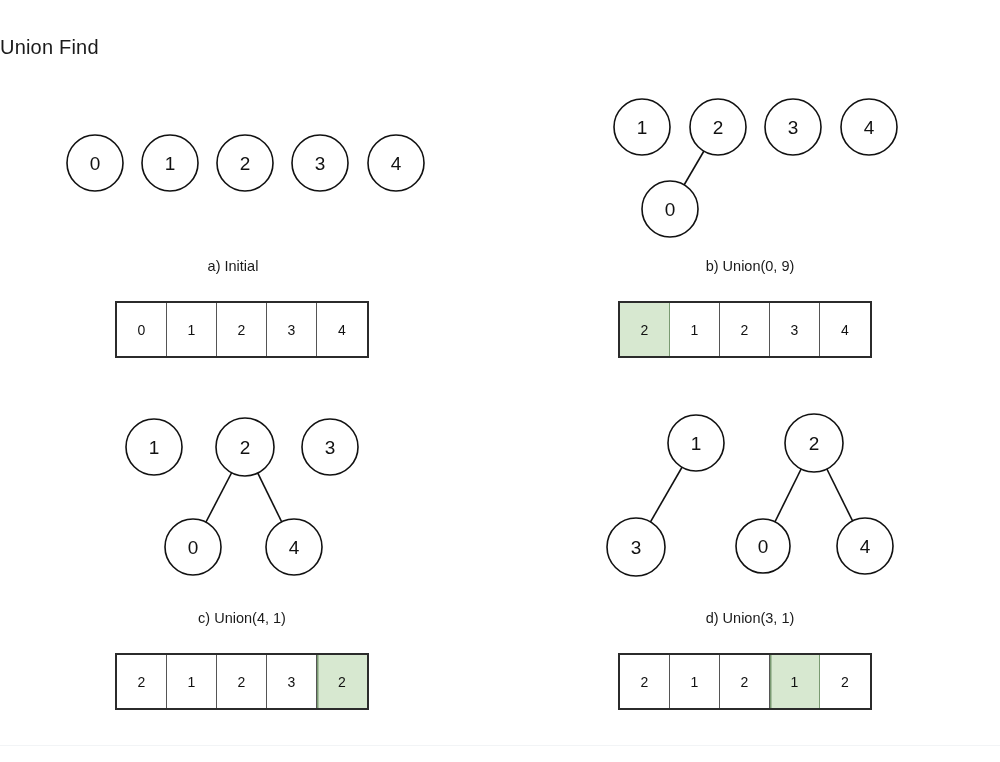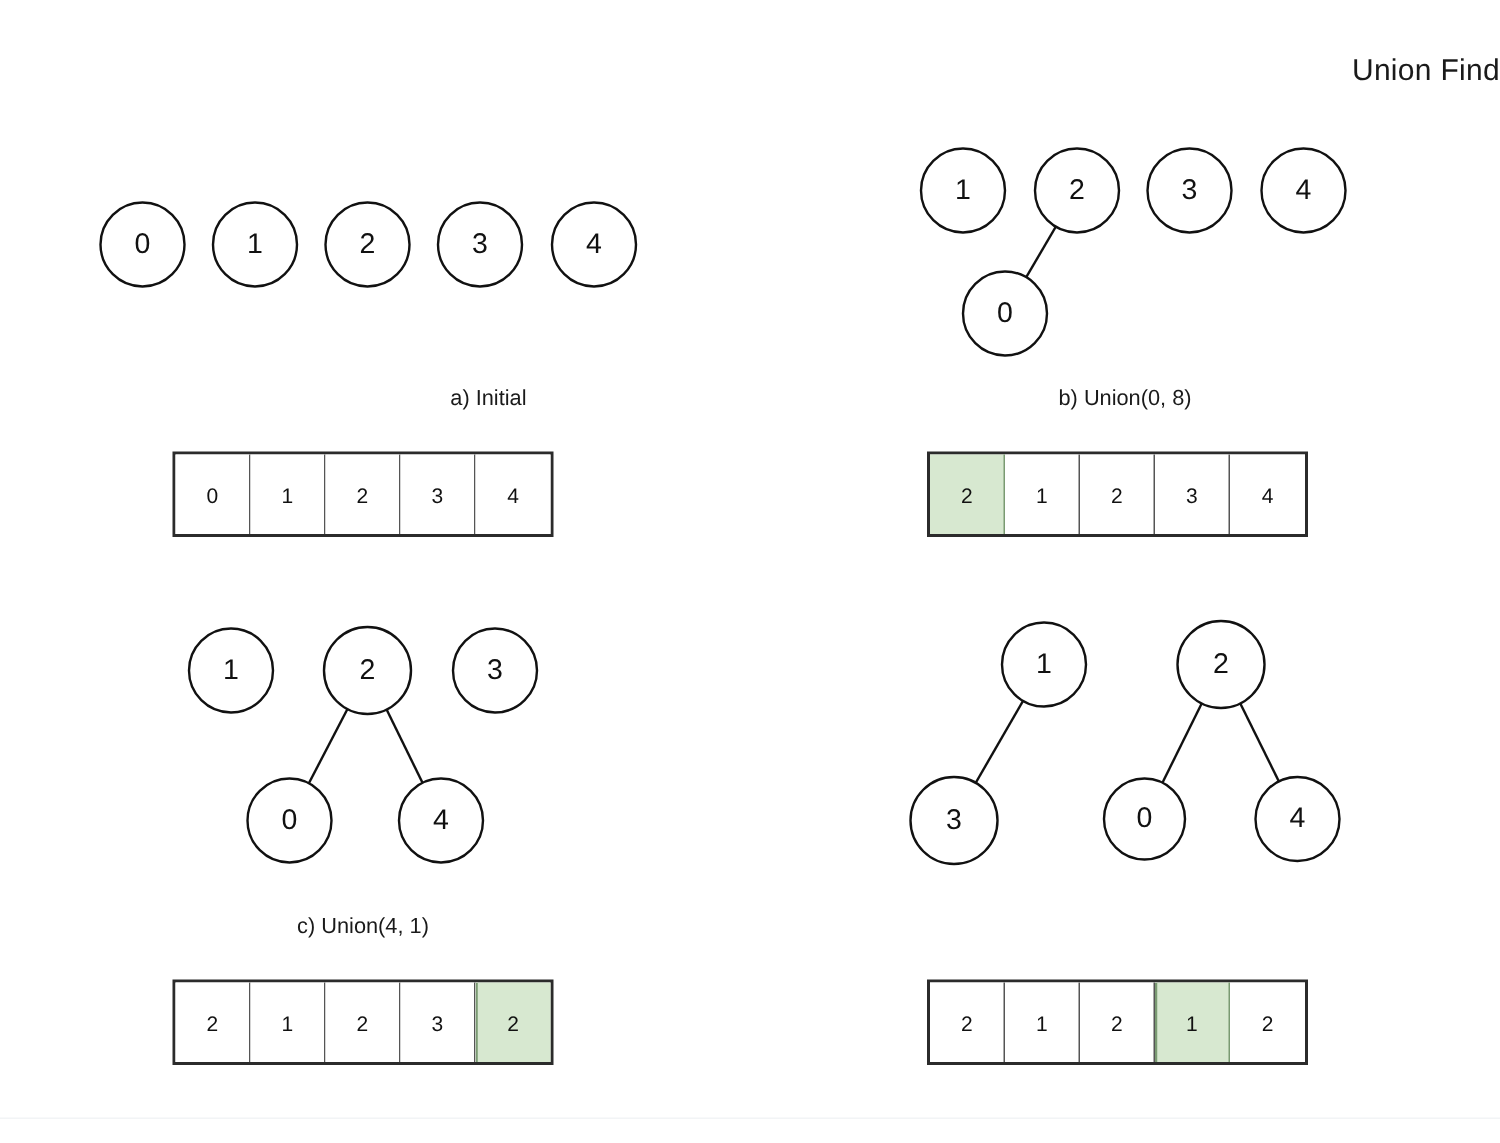--- a/index.html
+++ b/index.html
@@ -19,21 +19,21 @@
     position: relative;
     width: 1000px;
     height: 762px;
     background: #ffffff;
   }
   #title {
     position: absolute;
     left: 0;
     top: 36px;
     width: 1000px;
-    text-align: right;
+    text-align: left;
     font-size: 20px;
     color: #1a1a1a;
     letter-spacing: 0.2px;
   }
   .panel {
     position: absolute;
   }
   .graph-svg {
     position: absolute;
     left: 0;
@@ -121,21 +121,21 @@
       <text class="node-text" x="245" y="163">2</text>
 
       <circle class="node-circle" cx="320" cy="163" r="28"></circle>
       <text class="node-text" x="320" y="163">3</text>
 
       <circle class="node-circle" cx="396" cy="163" r="28"></circle>
       <text class="node-text" x="396" y="163">4</text>
     </svg>
   </div>
 
-  <div class="caption" style="left:151px; top:258px; width:200px;text-align:right;">a) Initial</div>
+  <div class="caption" style="left:133px; top:258px; width:200px;">a) Initial</div>
 
   <div class="array-row" style="left:115px; top:301px;">
     <div class="array-cell">0</div>
     <div class="array-cell">1</div>
     <div class="array-cell">2</div>
     <div class="array-cell">3</div>
     <div class="array-cell">4</div>
   </div>
 
   <div class="panel" style="left:500px; top:0px; width:500px; height:300px;">
@@ -152,21 +152,21 @@
       <text class="node-text" x="293" y="127">3</text>
 
       <circle class="node-circle" cx="369" cy="127" r="28"></circle>
       <text class="node-text" x="369" y="127">4</text>
 
       <circle class="node-circle" cx="170" cy="209" r="28"></circle>
       <text class="node-text" x="170" y="209">0</text>
     </svg>
   </div>
 
-  <div class="caption" style="left:645px; top:258px; width:210px;">b) Union(0, 8)</div>
+  <div class="caption" style="left:645px; top:258px; width:210px;">b) Union(0, 9)</div>
 
   <div class="array-row" style="left:618px; top:301px;">
     <div class="array-cell hl">2</div>
     <div class="array-cell">1</div>
     <div class="array-cell">2</div>
     <div class="array-cell">3</div>
     <div class="array-cell">4</div>
   </div>
 
   <div class="panel" style="left:0px; top:355px; width:500px; height:250px;">
@@ -217,20 +217,21 @@
       <text class="node-text" x="136" y="192">3</text>
 
       <circle class="node-circle" cx="263" cy="191" r="27"></circle>
       <text class="node-text" x="263" y="191">0</text>
 
       <circle class="node-circle" cx="365" cy="191" r="28"></circle>
       <text class="node-text" x="365" y="191">4</text>
     </svg>
   </div>
 
+  <div class="caption" style="left:645px; top:610px; width:210px;">d) Union(3, 1)</div>
 
   <div class="array-row" style="left:618px; top:653px;">
     <div class="array-cell">2</div>
     <div class="array-cell">1</div>
     <div class="array-cell">2</div>
     <div class="array-cell hl hl-left-edge">1</div>
     <div class="array-cell">2</div>
   </div>
 
   <div id="bottom-divider"></div>

